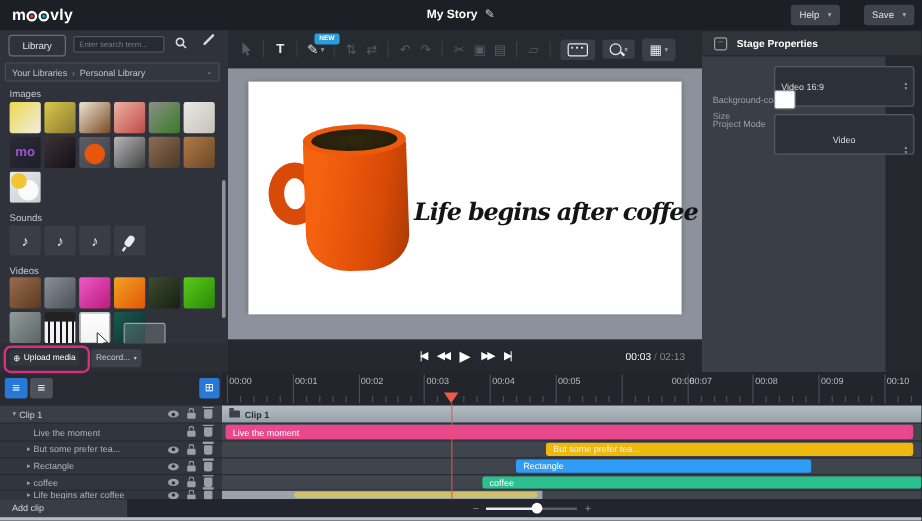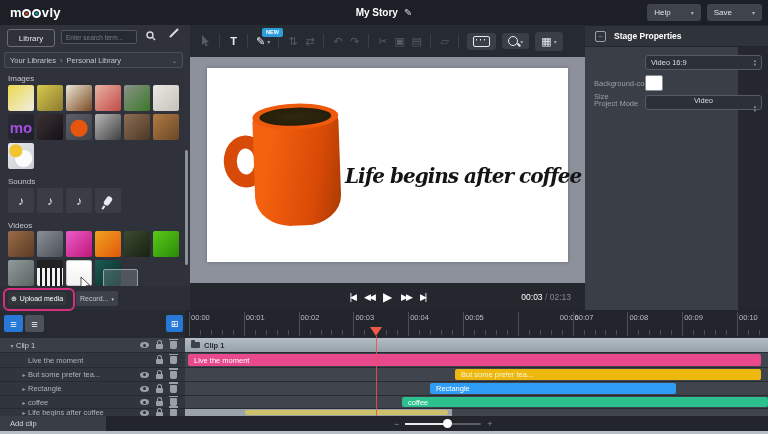--- a/index.html
+++ b/index.html
@@ -7,21 +7,21 @@
        font-family:"Liberation Sans","DejaVu Sans",sans-serif;-webkit-font-smoothing:antialiased;}
   .abs{position:absolute;}
   
   .topbar{left:0;top:0;width:768px;height:25px;background:#1c1f26;display:flex;align-items:center;}
   .logo{margin-left:10px;color:#fff;font-weight:bold;font-size:13px;letter-spacing:.3px;display:flex;align-items:center;}
   .logo .od{display:inline-block;width:9px;height:9px;border:2.2px solid #fff;border-radius:50%;box-sizing:border-box;margin:0 .5px;position:relative;top:1px;}
   .logo .od i{position:absolute;inset:1px;border-radius:50%;}
   .title-wrap{position:absolute;left:0;right:0;top:0;height:25px;display:flex;align-items:center;justify-content:center;gap:6px;pointer-events:none;}
   .doc-title{color:#fff;font-weight:bold;font-size:10px;}
   .pencil{color:#cfd3d9;font-size:10px;}
-  .tb-btn{background:#3f434c;color:#dfe2e7;font-size:8px;border-radius:3px;padding:4px 7px;margin-left:6px;display:flex;align-items:center;gap:20px;}
+  .tb-btn{background:#3f434c;color:#dfe2e7;font-size:8px;border-radius:3px;padding:4px 7px;margin-left:20px;display:flex;align-items:center;gap:7px;}
   .tb-btn .crt{font-size:6px;color:#aab0b8;}
   .topbar-right{position:absolute;right:6px;top:0;height:25px;display:flex;align-items:center;}
   
   .toolbar{left:190px;top:25px;width:395px;height:32px;background:#262a31;display:flex;align-items:center;padding-left:10px;box-sizing:border-box;gap:6px;}
   .tbi{color:#e8eaee;font-size:11px;display:flex;align-items:center;position:relative;gap:2px;min-width:11px;justify-content:center;}
   .tbi.dis{color:#565b63;}
   .tbi.boxbtn{background:#3a3e46;border-radius:3px;padding:3px 6px;}
   .tbi .crt{font-size:6px;color:#9aa0a8;}
   .tbi.bold{font-weight:bold;}
   .sep{width:1px;height:14px;background:#3a3e46;margin:0 2px;}
@@ -34,21 +34,21 @@
   
   .library{left:0;top:25px;width:190px;height:285px;background:#2f323a;}
   .lib-tab{position:absolute;left:7px;top:4px;width:46px;height:16px;border:1px solid #6a6f77;border-radius:3px;color:#e3e5e9;font-size:8px;display:flex;align-items:center;justify-content:center;}
   .search-box{position:absolute;left:61px;top:5px;width:76px;height:14px;background:#262a31;border:1px solid #51565e;border-radius:2px;color:#787d86;font-size:6.5px;display:flex;align-items:center;padding-left:4px;box-sizing:border-box;}
   .search-ico{position:absolute;left:146px;top:6px;color:#d7dade;}
   .pen-ico{position:absolute;left:168px;top:7px;width:12px;height:2px;background:#d7dade;transform:rotate(-45deg);border-radius:1px;}
   .crumb{position:absolute;left:4px;top:27px;width:179px;height:16px;border:1px solid #4a4e57;border-radius:2px;background:#33373f;display:flex;align-items:center;font-size:7.5px;color:#c3c7cd;padding:0 5px;box-sizing:border-box;gap:4px;}
   .crumb .crt{margin-left:auto;font-size:6px;color:#9aa0a8;}
   .sec-label{position:absolute;color:#c3c7cd;font-size:8px;text-align:right;}
   .grid{position:absolute;display:flex;flex-wrap:wrap;gap:3px;left:8px;width:176px;}
-  .thumb{width:26px;height:26px;border-radius:2px;background:#3a3d45;color:#a24fe0;font-size:15px;font-weight:bold;display:flex;align-items:center;justify-content:center;overflow:hidden;}
+  .thumb{width:26px;height:26px;border-radius:2px;background:#3a3d45;color:#a24fe0;font-size:11px;font-weight:bold;display:flex;align-items:center;justify-content:center;overflow:hidden;}
   .th-piano{background:repeating-linear-gradient(90deg,#f2f2f2 0 3px,#15151a 3px 5px) 0 8px/100% 18px no-repeat,#222;}
   .th-weather{background:radial-gradient(circle at 30% 30%,#f2c430 0 6px,transparent 7px),radial-gradient(circle at 60% 60%,#fbfbfb 0 8px,transparent 9px),linear-gradient(135deg,#e8eaec,#c9cdd2);}
   .th-mug{background:radial-gradient(circle at 50% 55%,#e8560e 0 8px,transparent 9px),linear-gradient(135deg,#5c6066,#3e4248);}
   .th-doc{background:linear-gradient(#fff,#f2f2f2);border:1px solid #c8c8c8;box-sizing:border-box;}
   .snd{width:26px;height:25px;background:#3a3d45;border-radius:2px;color:#e8eaee;font-size:12px;display:flex;align-items:center;justify-content:center;}
   .mic{width:6px;height:10px;background:#e8eaee;border-radius:3px;position:relative;transform:rotate(35deg);}
   .mic:after{content:"";position:absolute;left:2px;top:11px;width:2px;height:4px;background:#e8eaee;}
   .vscroll{position:absolute;left:185px;top:125px;width:3px;height:115px;background:#8d9299;border-radius:2px;}
   .ghost{position:absolute;left:103px;top:244px;width:33px;height:16px;border:1px solid #9aa0a8;background:rgba(205,210,216,.22);border-radius:2px;}
   .drag-cursor{position:absolute;left:80px;top:252px;}
@@ -105,21 +105,21 @@
   .ztrack{width:76px;height:2px;background:#5a5f66;border-radius:1px;position:relative;}
   .zfill{position:absolute;left:0;top:0;height:2px;width:42px;background:#e8eaee;}
   .zhandle{position:absolute;left:38px;top:-4px;width:9px;height:9px;border-radius:50%;background:#fff;}
   .bottomstrip{left:0;top:431px;width:768px;height:3px;background:#b7bdc5;}
   
   .props{left:585px;top:25px;width:153px;height:285px;background:#3a3e46;}
   .props-head{position:absolute;left:0;top:0;width:183px;height:22px;background:#2f333a;border-top:1px solid #23262c;border-bottom:1px solid #23262c;display:flex;align-items:center;box-sizing:border-box;}
   .collapse{width:9px;height:9px;border:1px solid #9aa0a8;border-radius:2px;color:#9aa0a8;font-size:7px;line-height:7px;text-align:center;margin:0 8px 0 10px;}
   .props-title{color:#fff;font-weight:bold;font-size:8.5px;}
   .prop-label{position:absolute;left:9px;color:#9ba0a8;font-size:7.5px;}
-  .prop-select{position:absolute;left:60px;width:117px;height:15px;background:#2c3038;border:1px solid #555a63;border-radius:3px;color:#dadde2;font-size:7.5px;display:flex;align-items:center;padding:0 5px;box-sizing:border-box;}
+  .prop-select{position:absolute;left:60px;width:117px;height:15px;background:#2c3038;border:1px solid #555a63;border-radius:3px;color:#dadde2;font-size:7.5px;display:flex;align-items:center;padding:16px 5px;box-sizing:border-box;}
   .prop-select .carets{margin-left:auto;display:flex;flex-direction:column;font-size:4.5px;color:#9aa0a8;line-height:4px;}
   .swatch{position:absolute;left:60px;width:16px;height:14px;background:#fff;border:1px solid #8a8f96;border-radius:2px;}
 </style>
 </head>
 <body>
 
 <div class="abs topbar">
   <div class="logo">
     <span>m</span>
       <span class="od">

